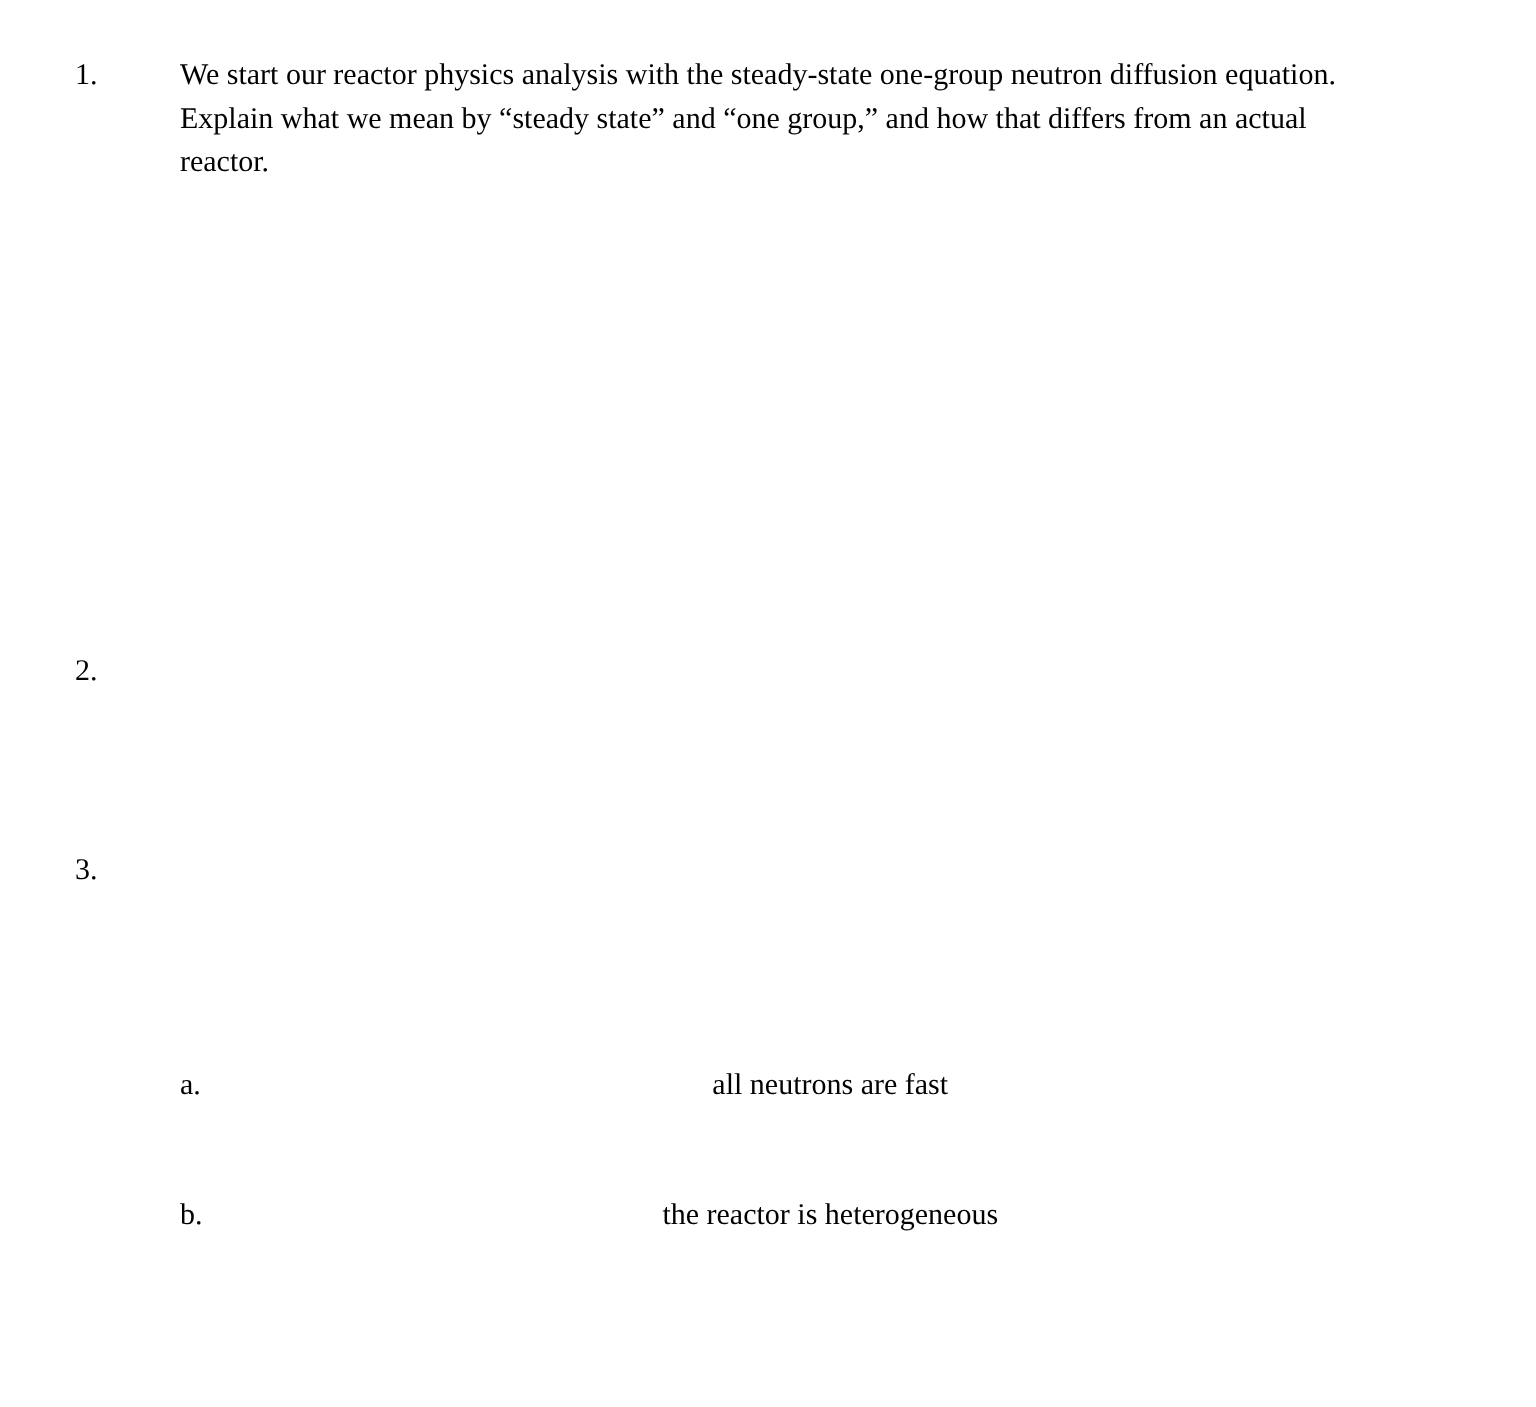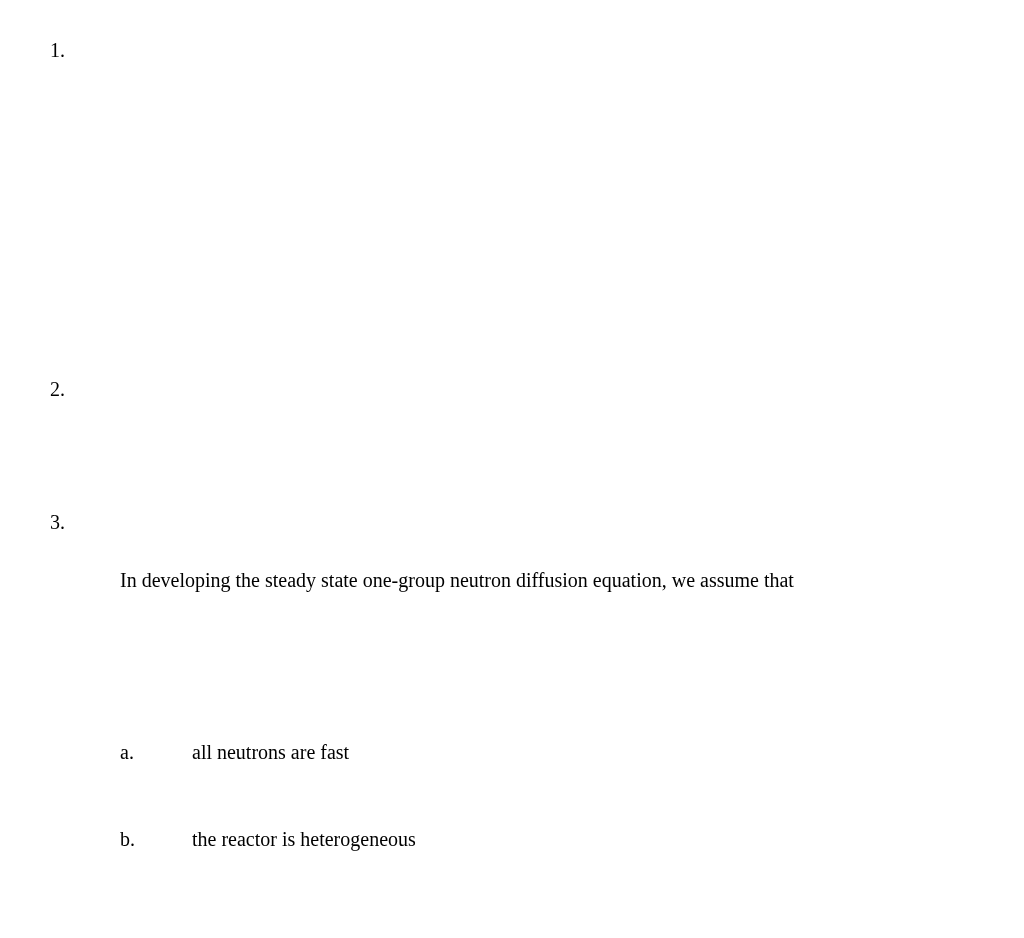--- a/index.html
+++ b/index.html
@@ -44,37 +44,38 @@
     display: flex;
     align-items: flex-start;
   }
   .opt-letter {
     flex: 0 0 72px;
     width: 72px;
   }
   .opt-text {
     flex: 1;
     white-space: pre-wrap;
+    text-align: center;
   }
 </style>
 </head>
 <body>
 
 <div class="question q1">
   <div class="q-number">1.</div>
+  <div class="q-content">We start our reactor physics analysis with the steady-state one-group neutron diffusion equation.  Explain what we mean by “steady state” and “one group,” and how that differs from an actual reactor.</div>
 </div>
 
 <div class="question q2">
   <div class="q-number">2.</div>
 </div>
 
 <div class="question q3">
   <div class="q-number">3.</div>
   <div class="q-content">
-    <div>In developing the steady state one-group neutron diffusion equation, we assume that</div>
     <div class="options">
       <div class="option-row">
         <span class="opt-letter">a.</span>
         <span class="opt-text">all neutrons are fast</span>
       </div>
       <div class="option-row">
         <span class="opt-letter">b.</span>
         <span class="opt-text">the reactor is heterogeneous</span>
       </div>
       

